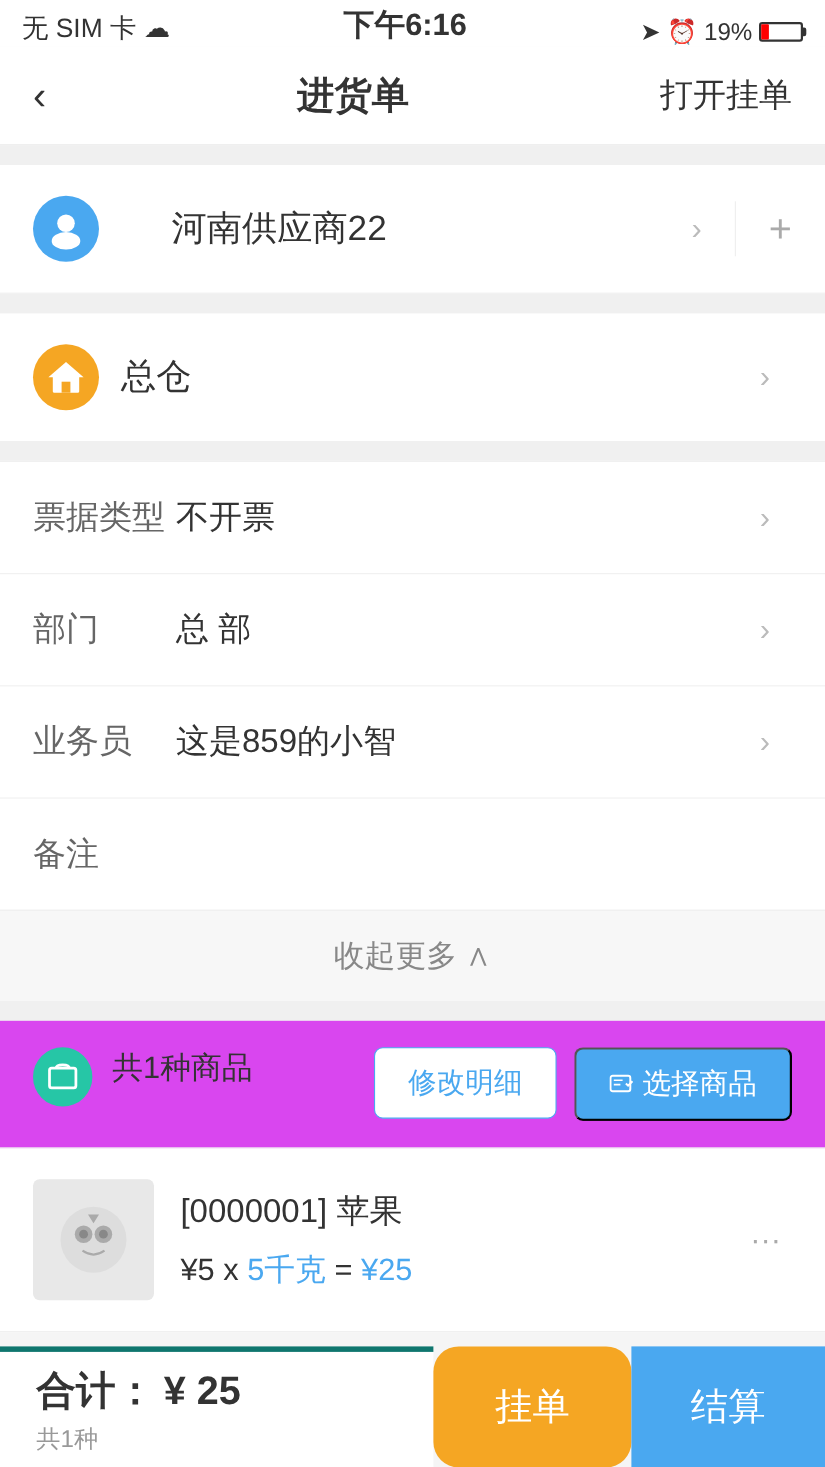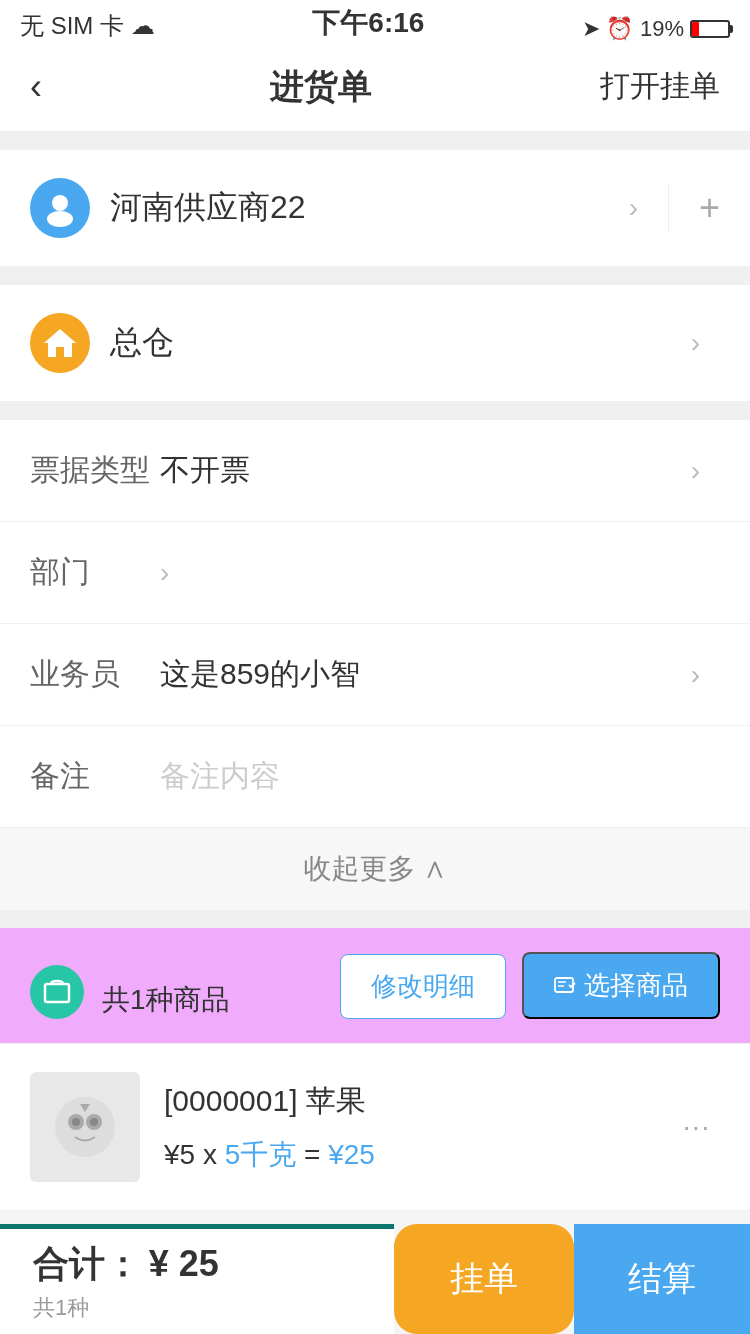--- a/index.html
+++ b/index.html
@@ -70,21 +70,21 @@
     }
     .supplier-avatar {
       width: 60px; height: 60px;
       border-radius: 50%;
       background: #4aa8f0;
       display: flex; align-items: center; justify-content: center;
       margin-right: 20px;
       flex-shrink: 0;
     }
     .supplier-avatar svg { width: 38px; height: 38px; }
-    .supplier-name { flex: 1; font-size: 32px; color: #333; }
+    .supplier-name { flex: 1; font-size: 32px; color: #333; margin-left: 46px; }
     .chevron-icon { color: #bbb; font-size: 28px; margin-right: 20px; }
     .divider-v { width: 1px; height: 50px; background: #eee; margin: 0 10px; }
     .plus-icon { font-size: 36px; color: #aaa; padding-left: 20px; cursor: pointer; }
 
     
     .warning-bar {
       background: #fff8ec;
       padding: 18px 30px;
       font-size: 26px;
       color: #e6a020;
@@ -123,23 +123,23 @@
       background: #f7f7f7;
       text-align: center;
       padding: 22px;
       font-size: 28px;
       color: #888;
       border-top: 1px solid #eee;
     }
 
     
     .product-header {
-      background: #f0abfc;
-      display: flex;
-      align-items: flex-end;
+      background: #d946ef;
+      display: flex;
+      align-items: flex-start;
       padding: 24px 30px;
       border-top: 18px solid #f0f0f0;
       border-bottom: 1px solid #f0f0f0;
     }
     .product-icon {
       width: 54px; height: 54px;
       border-radius: 50%;
       background: #26c6a6;
       display: flex; align-items: center; justify-content: center;
       margin-right: 18px;
@@ -295,32 +295,32 @@
 <div class="section-card">
 
   <div class="form-row">
     <span class="form-label">票据类型</span>
     <span class="form-value">不开票</span>
     <span class="chevron-icon">›</span>
   </div>
 
   <div class="form-row">
     <span class="form-label">部门</span>
+    <span class="form-value">总 部</span>
     <span class="chevron-icon">›</span>
   </div>
 
   <div class="form-row">
     <span class="form-label">业务员</span>
     <span class="form-value">这是859的小智</span>
     <span class="chevron-icon">›</span>
   </div>
 
   <div class="form-row">
     <span class="form-label">备注</span>
-    <span class="form-placeholder">备注内容</span>
   </div>
 
   <div class="collapse-bar">
     <span>收起更多 ∧</span>
   </div>
 </div>
 
 <div>
   <div class="product-header">
     <div class="product-icon">

